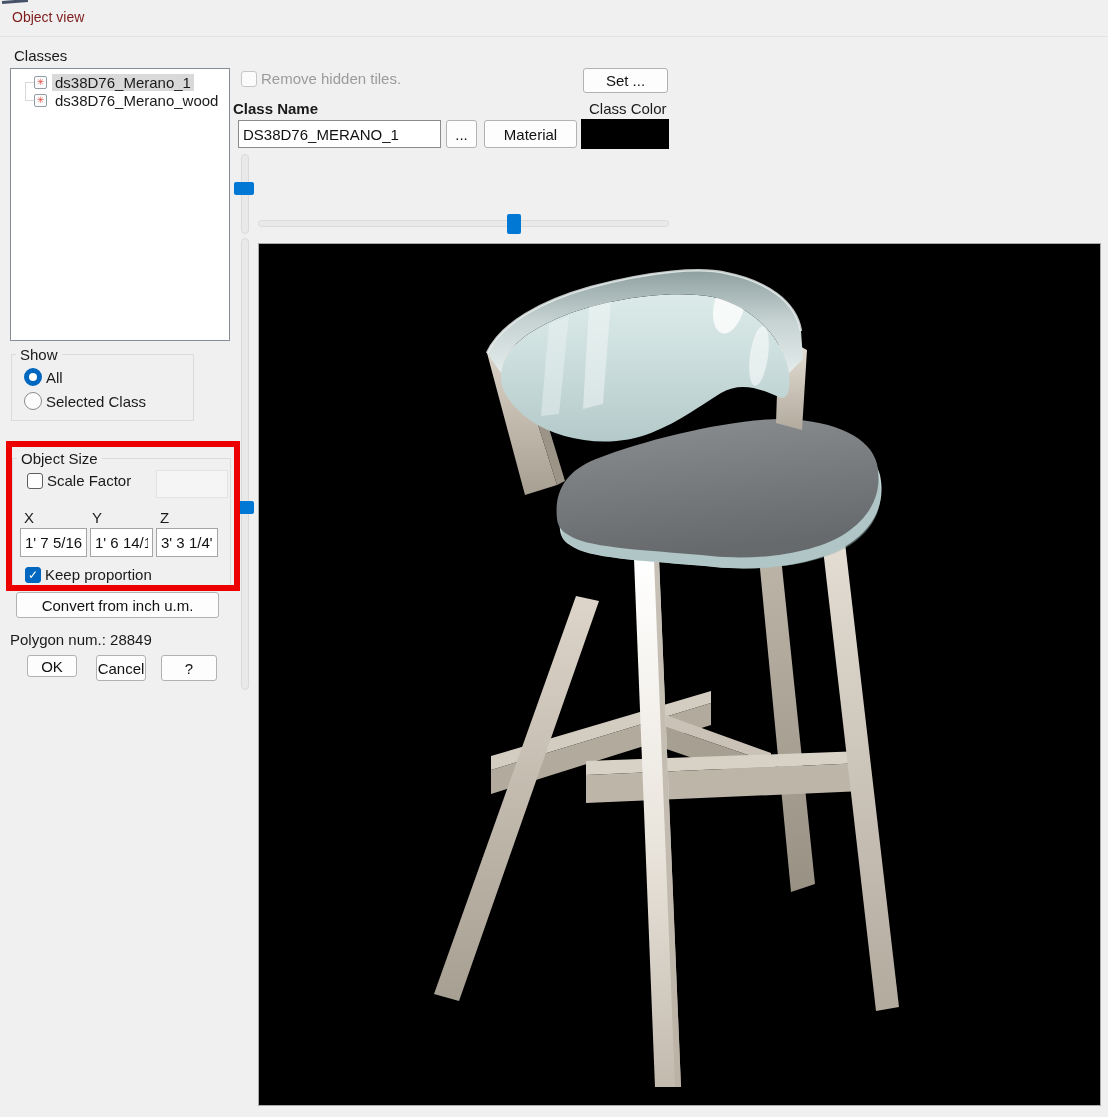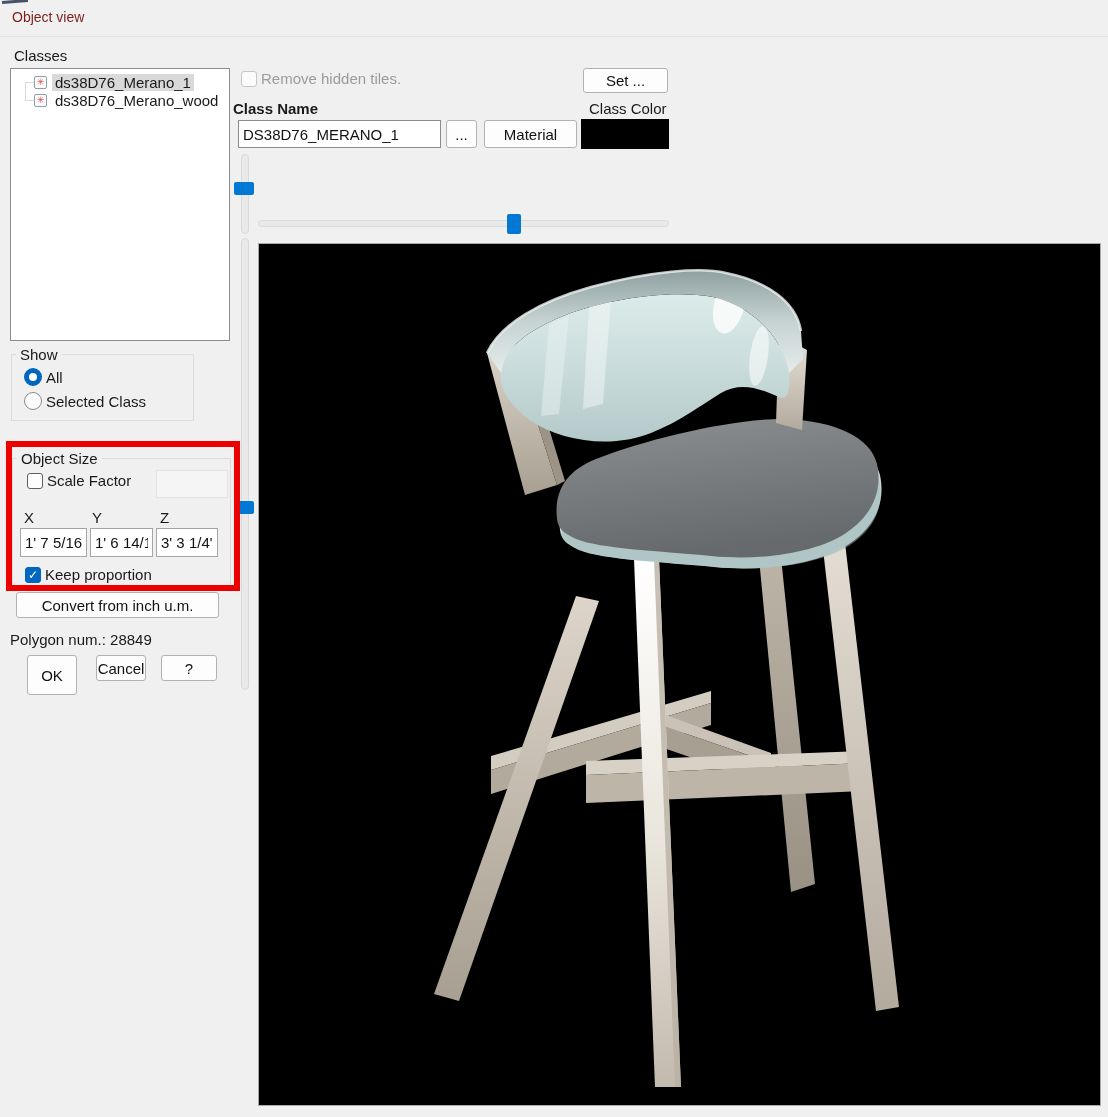--- a/index.html
+++ b/index.html
@@ -141,21 +141,21 @@
 
 <div class="abs ctl-row" style="left:25px;top:566px;">
   <span class="cbx on">✓</span>
   <span class="label">Keep proportion</span>
 </div>
 
 <div class="abs red-rect"></div>
 
 <div class="abs btn" style="left:16px;top:592px;width:203px;height:26px;">Convert from inch u.m.</div>
 <div class="abs label" style="left:10px;top:631px;width:210px;text-align:left;">Polygon num.: 28849</div>
-<div class="abs btn" style="left:27px;top:655px;width:50px;height:40px;">OK</div>
+<div class="abs btn" style="left:27px;top:655px;width:50px;height:22px;">OK</div>
 <div class="abs btn" style="left:96px;top:655px;width:50px;height:26px;">Cancel</div>
 <div class="abs btn" style="left:161px;top:655px;width:56px;height:26px;">?</div>
 
 <div class="abs viewport">
 <svg width="841" height="861" viewBox="0 0 841 861">
   <defs>
     <linearGradient id="gLeg" x1="0" y1="0" x2="0" y2="1">
       <stop offset="0" stop-color="#ddd5c9"></stop>
           <stop offset="1" stop-color="#a89f93"></stop>
     </linearGradient>

